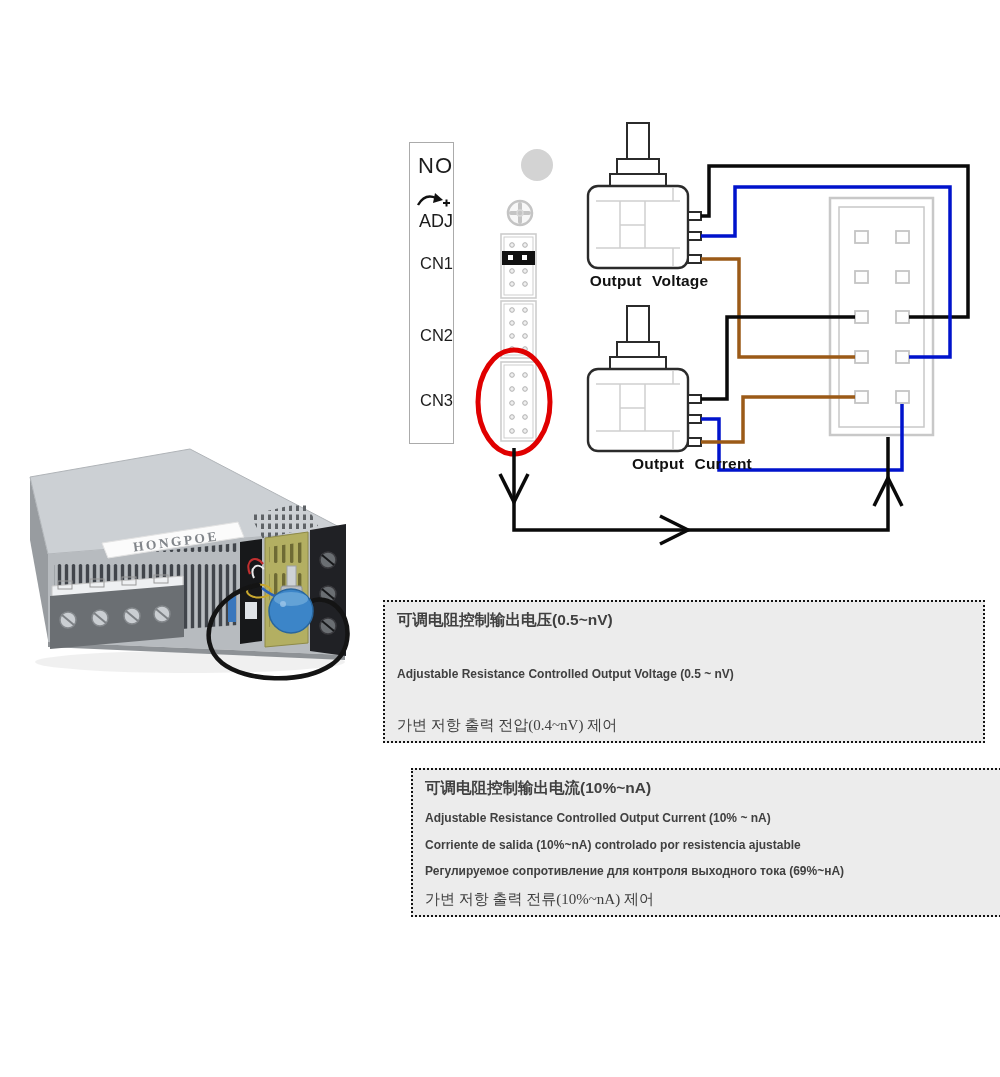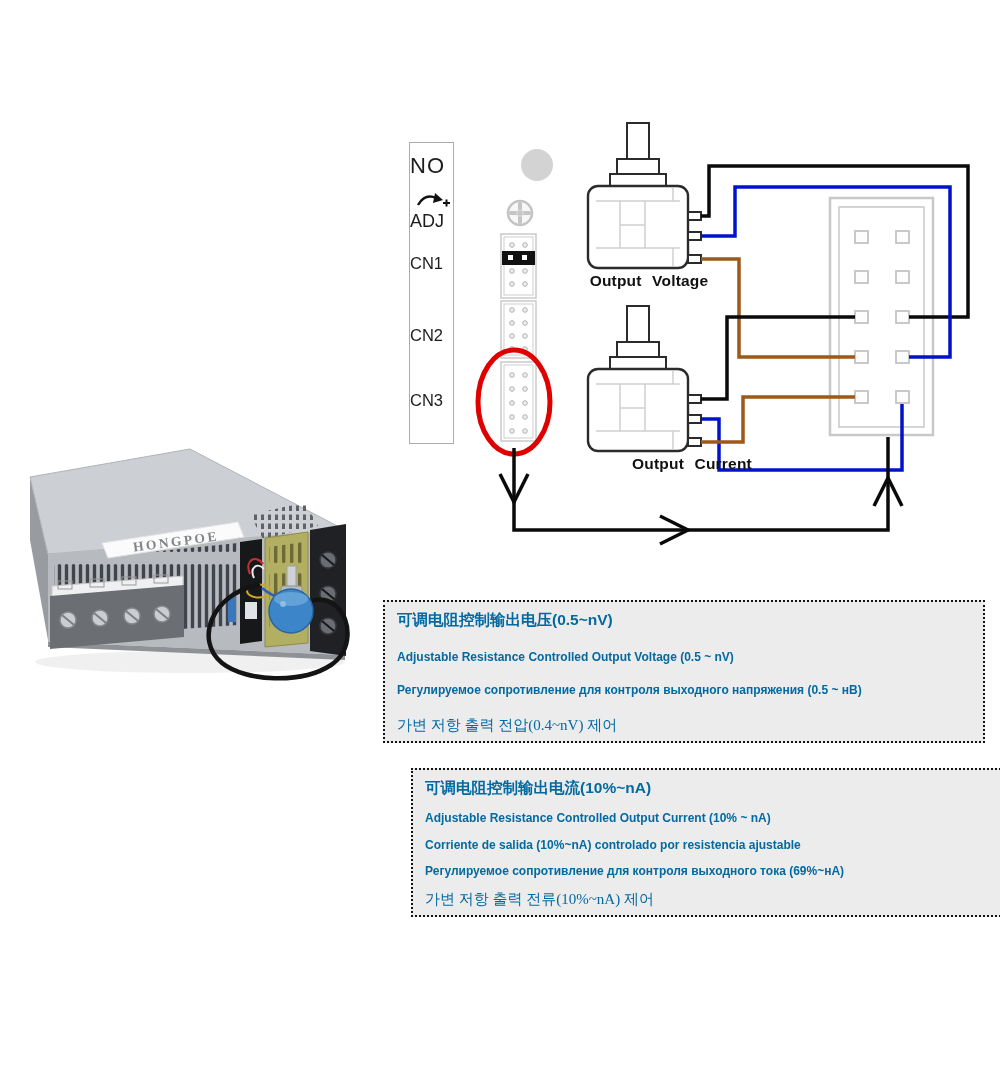--- a/index.html
+++ b/index.html
@@ -3,21 +3,21 @@
 <meta charset="utf-8">
 <style>
   html,body{margin:0;padding:0;background:#ffffff;}
   #canvas{position:relative;width:1000px;height:1077px;background:#ffffff;overflow:hidden;
           font-family:"Liberation Sans","DejaVu Sans",sans-serif;}
   #gfx{position:absolute;left:0;top:0;width:1000px;height:1077px;}
 
   
   .panel-box{position:absolute;left:409px;top:142px;width:45px;height:302px;
              background:#ffffff;border:1.5px solid #ababab;box-sizing:border-box;}
-  .panel-box .lab{position:absolute;left:0;width:100%;text-align:left;color:#1c1c1c;}
+  .panel-box .lab{position:absolute;left:0;width:100%;text-align:right;color:#1c1c1c;}
   .lab-no{top:10px;font-size:22px;letter-spacing:1px;}
   .lab-adj{top:68px;font-size:18px;}
   .lab-cn{font-size:16.5px;}
   .lab-cn1{top:111px;} .lab-cn2{top:183px;} .lab-cn3{top:248px;}
   .adj-ico{position:absolute;left:5px;top:48px;}
 
   .pot-label{position:absolute;width:130px;text-align:center;font-size:15.5px;font-weight:bold;
              color:#111;word-spacing:6px;letter-spacing:0.2px;}
   #pot-label-v{left:584px;top:272px;}
   #pot-label-c{left:584px;top:455px;margin-left:43px;}
@@ -25,21 +25,21 @@
   .brand{position:absolute;left:106px;top:534px;width:140px;text-align:center;
          transform:rotate(-7.5deg);font-family:"Liberation Serif","DejaVu Serif",serif;
          font-size:13.5px;letter-spacing:2.5px;color:#81858a;font-weight:600;}
 
   
   .info-box{position:absolute;left:383px;width:602px;box-sizing:border-box;
             background:#ececec;border:2px dotted #141414;padding:8px 12px 6px 12px;
             display:flex;flex-direction:column;justify-content:space-between;}
   #info-box-voltage{top:600px;height:143px;}
   #info-box-current{top:768px;height:149px;margin-left:28px;}
-  .info-line{color:#0369a1;white-space:nowrap;}
+  .info-line{color:#404040;white-space:nowrap;}
   .line-zh{font-weight:bold;font-size:15.5px;}
   .line-en,.line-es,.line-ru{font-weight:bold;font-size:12px;}
   .line-ko{font-size:15px;font-family:"Liberation Serif","DejaVu Serif",serif;}
 </style>
 </head>
 <body>
 
 <div id="canvas">
 
   <svg id="gfx" viewBox="0 0 1000 1077" xmlns="http://www.w3.org/2000/svg">
@@ -226,21 +226,20 @@
     <div class="lab lab-cn lab-cn2">CN2</div>
     <div class="lab lab-cn lab-cn3">CN3</div>
   </div>
 
   <div class="pot-label" id="pot-label-v">Output Voltage</div>
   <div class="pot-label" id="pot-label-c">Output Current</div>
 
   <div class="info-box" id="info-box-voltage">
     <div class="info-line line-zh">可调电阻控制输出电压(0.5~nV)</div>
     <div class="info-line line-en">Adjustable Resistance Controlled Output Voltage (0.5 ~ nV)</div>
-    <div class="info-line line-ru">Регулируемое сопротивление для контроля выходного напряжения (0.5 ~ нВ)</div>
     <div class="info-line line-ko">가변 저항 출력 전압(0.4~nV) 제어</div>
   </div>
 
   <div class="info-box" id="info-box-current">
     <div class="info-line line-zh">可调电阻控制输出电流(10%~nA)</div>
     <div class="info-line line-en">Adjustable Resistance Controlled Output Current (10% ~ nA)</div>
     <div class="info-line line-es">Corriente de salida (10%~nA) controlado por resistencia ajustable</div>
     <div class="info-line line-ru">Регулируемое сопротивление для контроля выходного тока (69%~нА)</div>
     <div class="info-line line-ko">가변 저항 출력 전류(10%~nA) 제어</div>
   </div>

